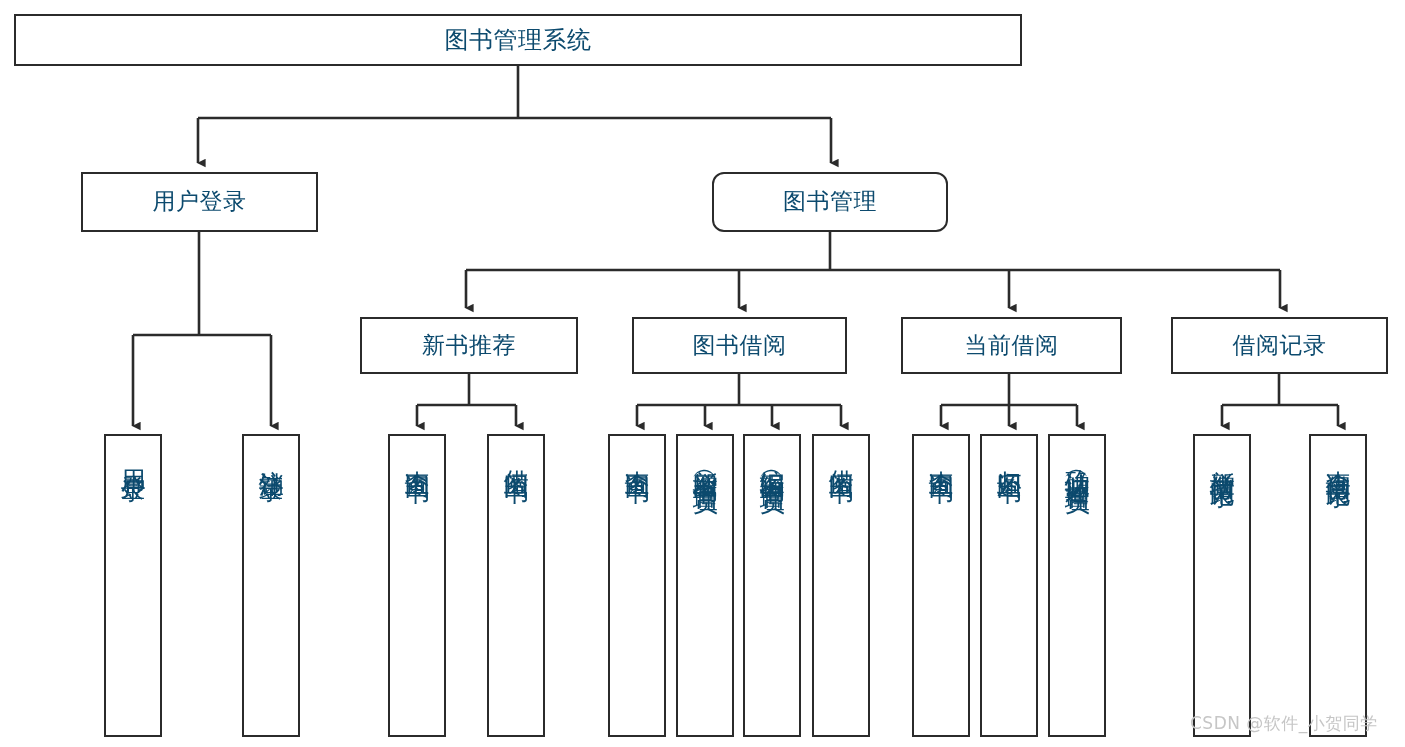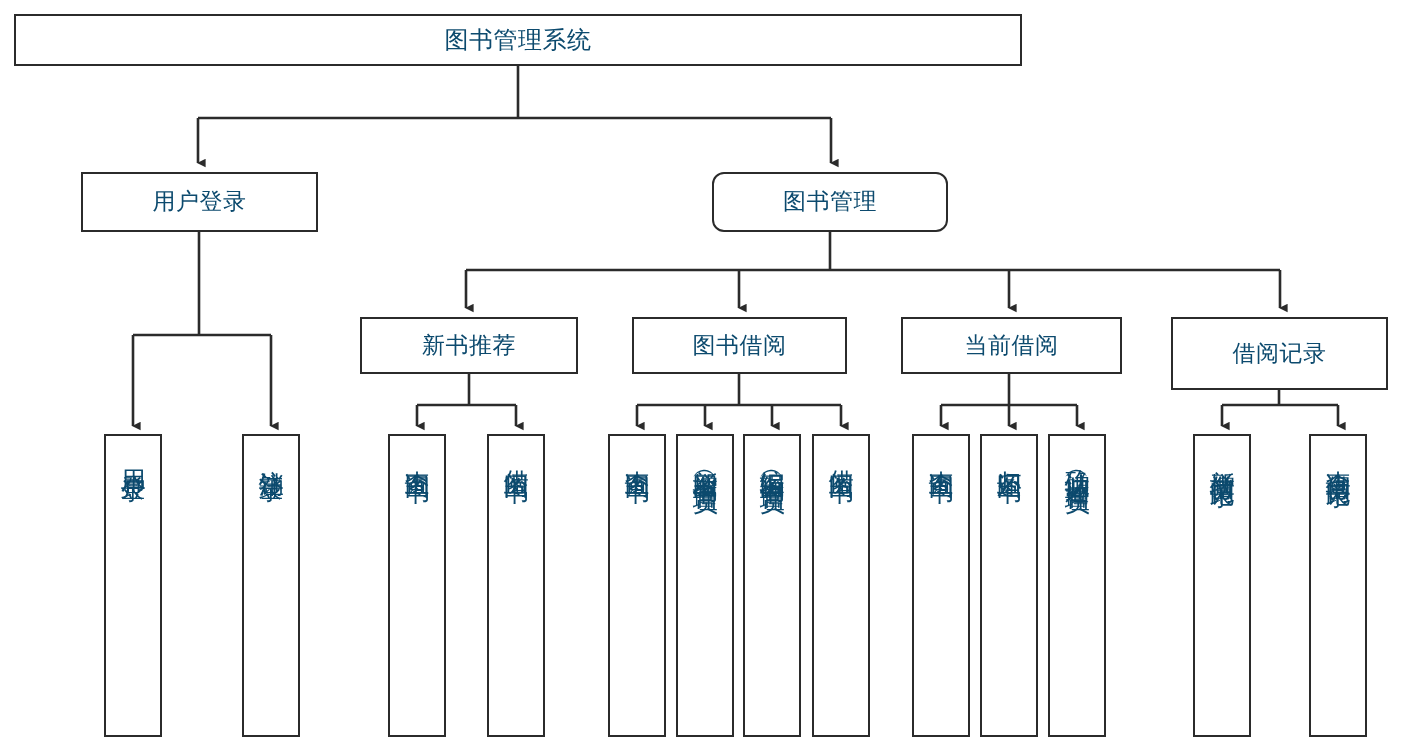--- a/index.html
+++ b/index.html
@@ -139,21 +139,21 @@
 
   <div class="node h" style="left:632px; top:317px; width:215px; height:57px;">
     <span class="label">图书借阅</span>
   </div>
   <div class="node h" style="left:360px; top:317px; width:218px; height:57px;">
     <span class="label">新书推荐</span>
   </div>
   <div class="node h" style="left:901px; top:317px; width:221px; height:57px;">
     <span class="label">当前借阅</span>
   </div>
-  <div class="node h" style="left:1171px; top:317px; width:217px; height:73px;">
+  <div class="node h" style="left:1171px; top:317px; width:217px; height:57px;">
     <span class="label">借阅记录</span>
   </div>
 
   <div class="node v" style="left:104px; top:434px; width:58px; height:303px;">
     <span class="label">用户登录</span>
   </div>
   <div class="node v" style="left:242px; top:434px; width:58px; height:303px;">
     <span class="label">注销登录</span>
   </div>
 
@@ -187,14 +187,15 @@
     <span class="label">确认归还（管理员）</span>
   </div>
 
   <div class="node v" style="left:1193px; top:434px; width:58px; height:303px;">
     <span class="label">新增借阅记录</span>
   </div>
   <div class="node v" style="left:1309px; top:434px; width:58px; height:303px;">
     <span class="label">查询借阅记录</span>
   </div>
 
+  <div class="watermark" style="left:1190px; top:712px;">CSDN @软件_小贺同学</div>
 
 </div>
 
 </body></html>

